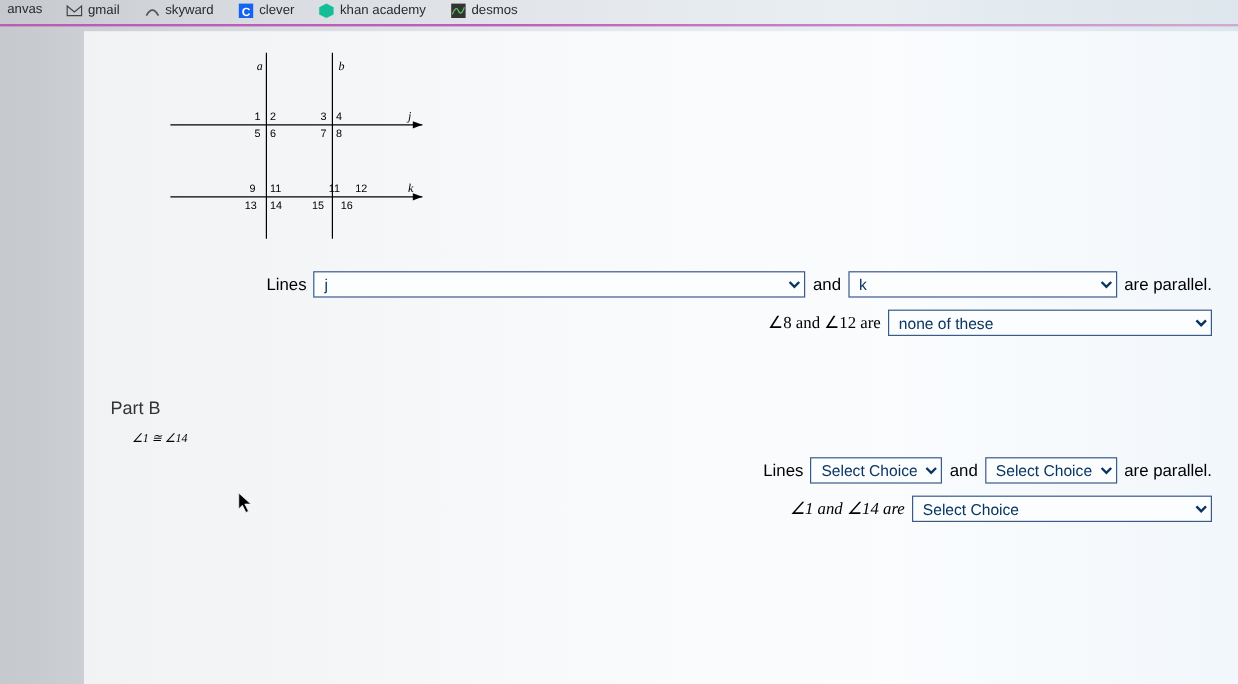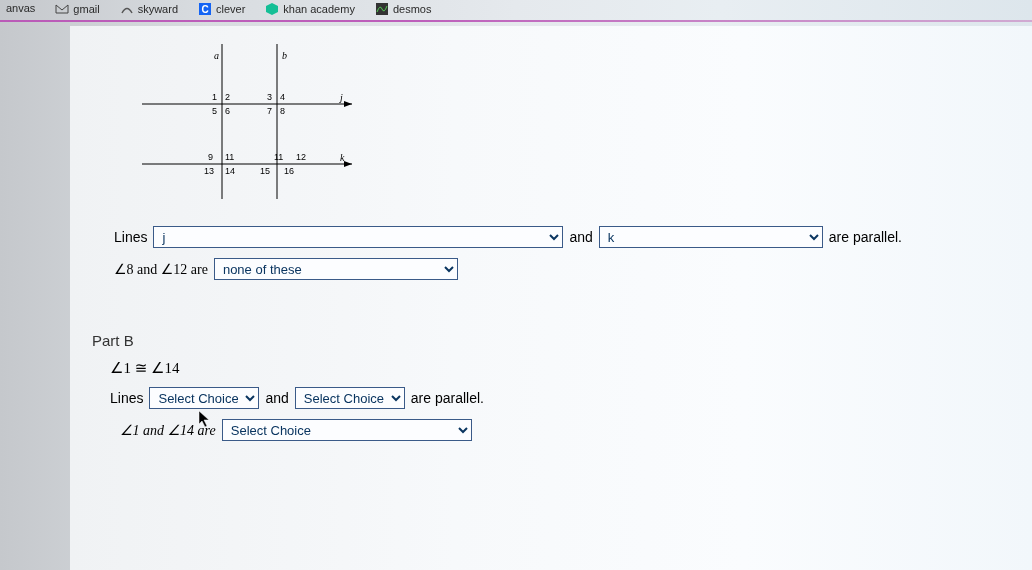--- a/index.html
+++ b/index.html
@@ -32,36 +32,36 @@
 .diagram {
   position: relative;
   width: 230px; height: 170px;
   margin-left: 40px;
 }
 .diagram svg { position: absolute; top: 0; left: 0; }
 .dlabel { position: absolute; font-size: 10px; font-style: italic; font-family: 'Times New Roman', serif; }
 .dnum { position: absolute; font-size: 9px; font-family: Arial, sans-serif; }
 .question-block { margin-top: 18px; margin-left: 22px; font-family: 'Times New Roman', serif; font-size: 15px; }
 .angle { font-family: 'Times New Roman', serif; }
-.line-row { margin-top: 22px; display: flex; align-items: center; gap: 6px; flex-wrap: wrap; font-size: 14px; font-family: Arial, sans-serif; }
+.line-row { margin-top: 22px; display: flex; align-items: center; gap: 6px; flex-wrap: wrap; font-size: 14px; font-family: Arial, sans-serif; justify-content: flex-end; }
 .sel {
   border: 1px solid #3a5a88;
   background: #fcfdff;
   color: #0a3560;
   font-size: 13px;
   padding: 2px 4px;
   height: 22px;
   font-family: Arial, sans-serif;
 }
 .sel.wide { width: 410px; }
 .sel.mid { width: 224px; }
 .sel.small { width: 110px; }
-.sel.big { width: 244px; }
+.sel.big { width: 270px; }
 .part-b { margin-top: 52px; font-size: 15px; font-weight: normal; font-family: Arial, sans-serif; color: #333; }
-.sub { margin-left: 18px; margin-top: 10px; font-family: 'Times New Roman', serif; font-size: 15px; }
+.sub { margin-left: 18px; margin-top: 10px; font-family: 'Times New Roman', serif; font-size: 10px; font-style: italic; }
 .cursor {
   position: absolute;
   top: 410px; left: 198px;
   font-size: 16px;
   color: #000;
   pointer-events: none;
 }
 </style>
 </head>
 <body>

